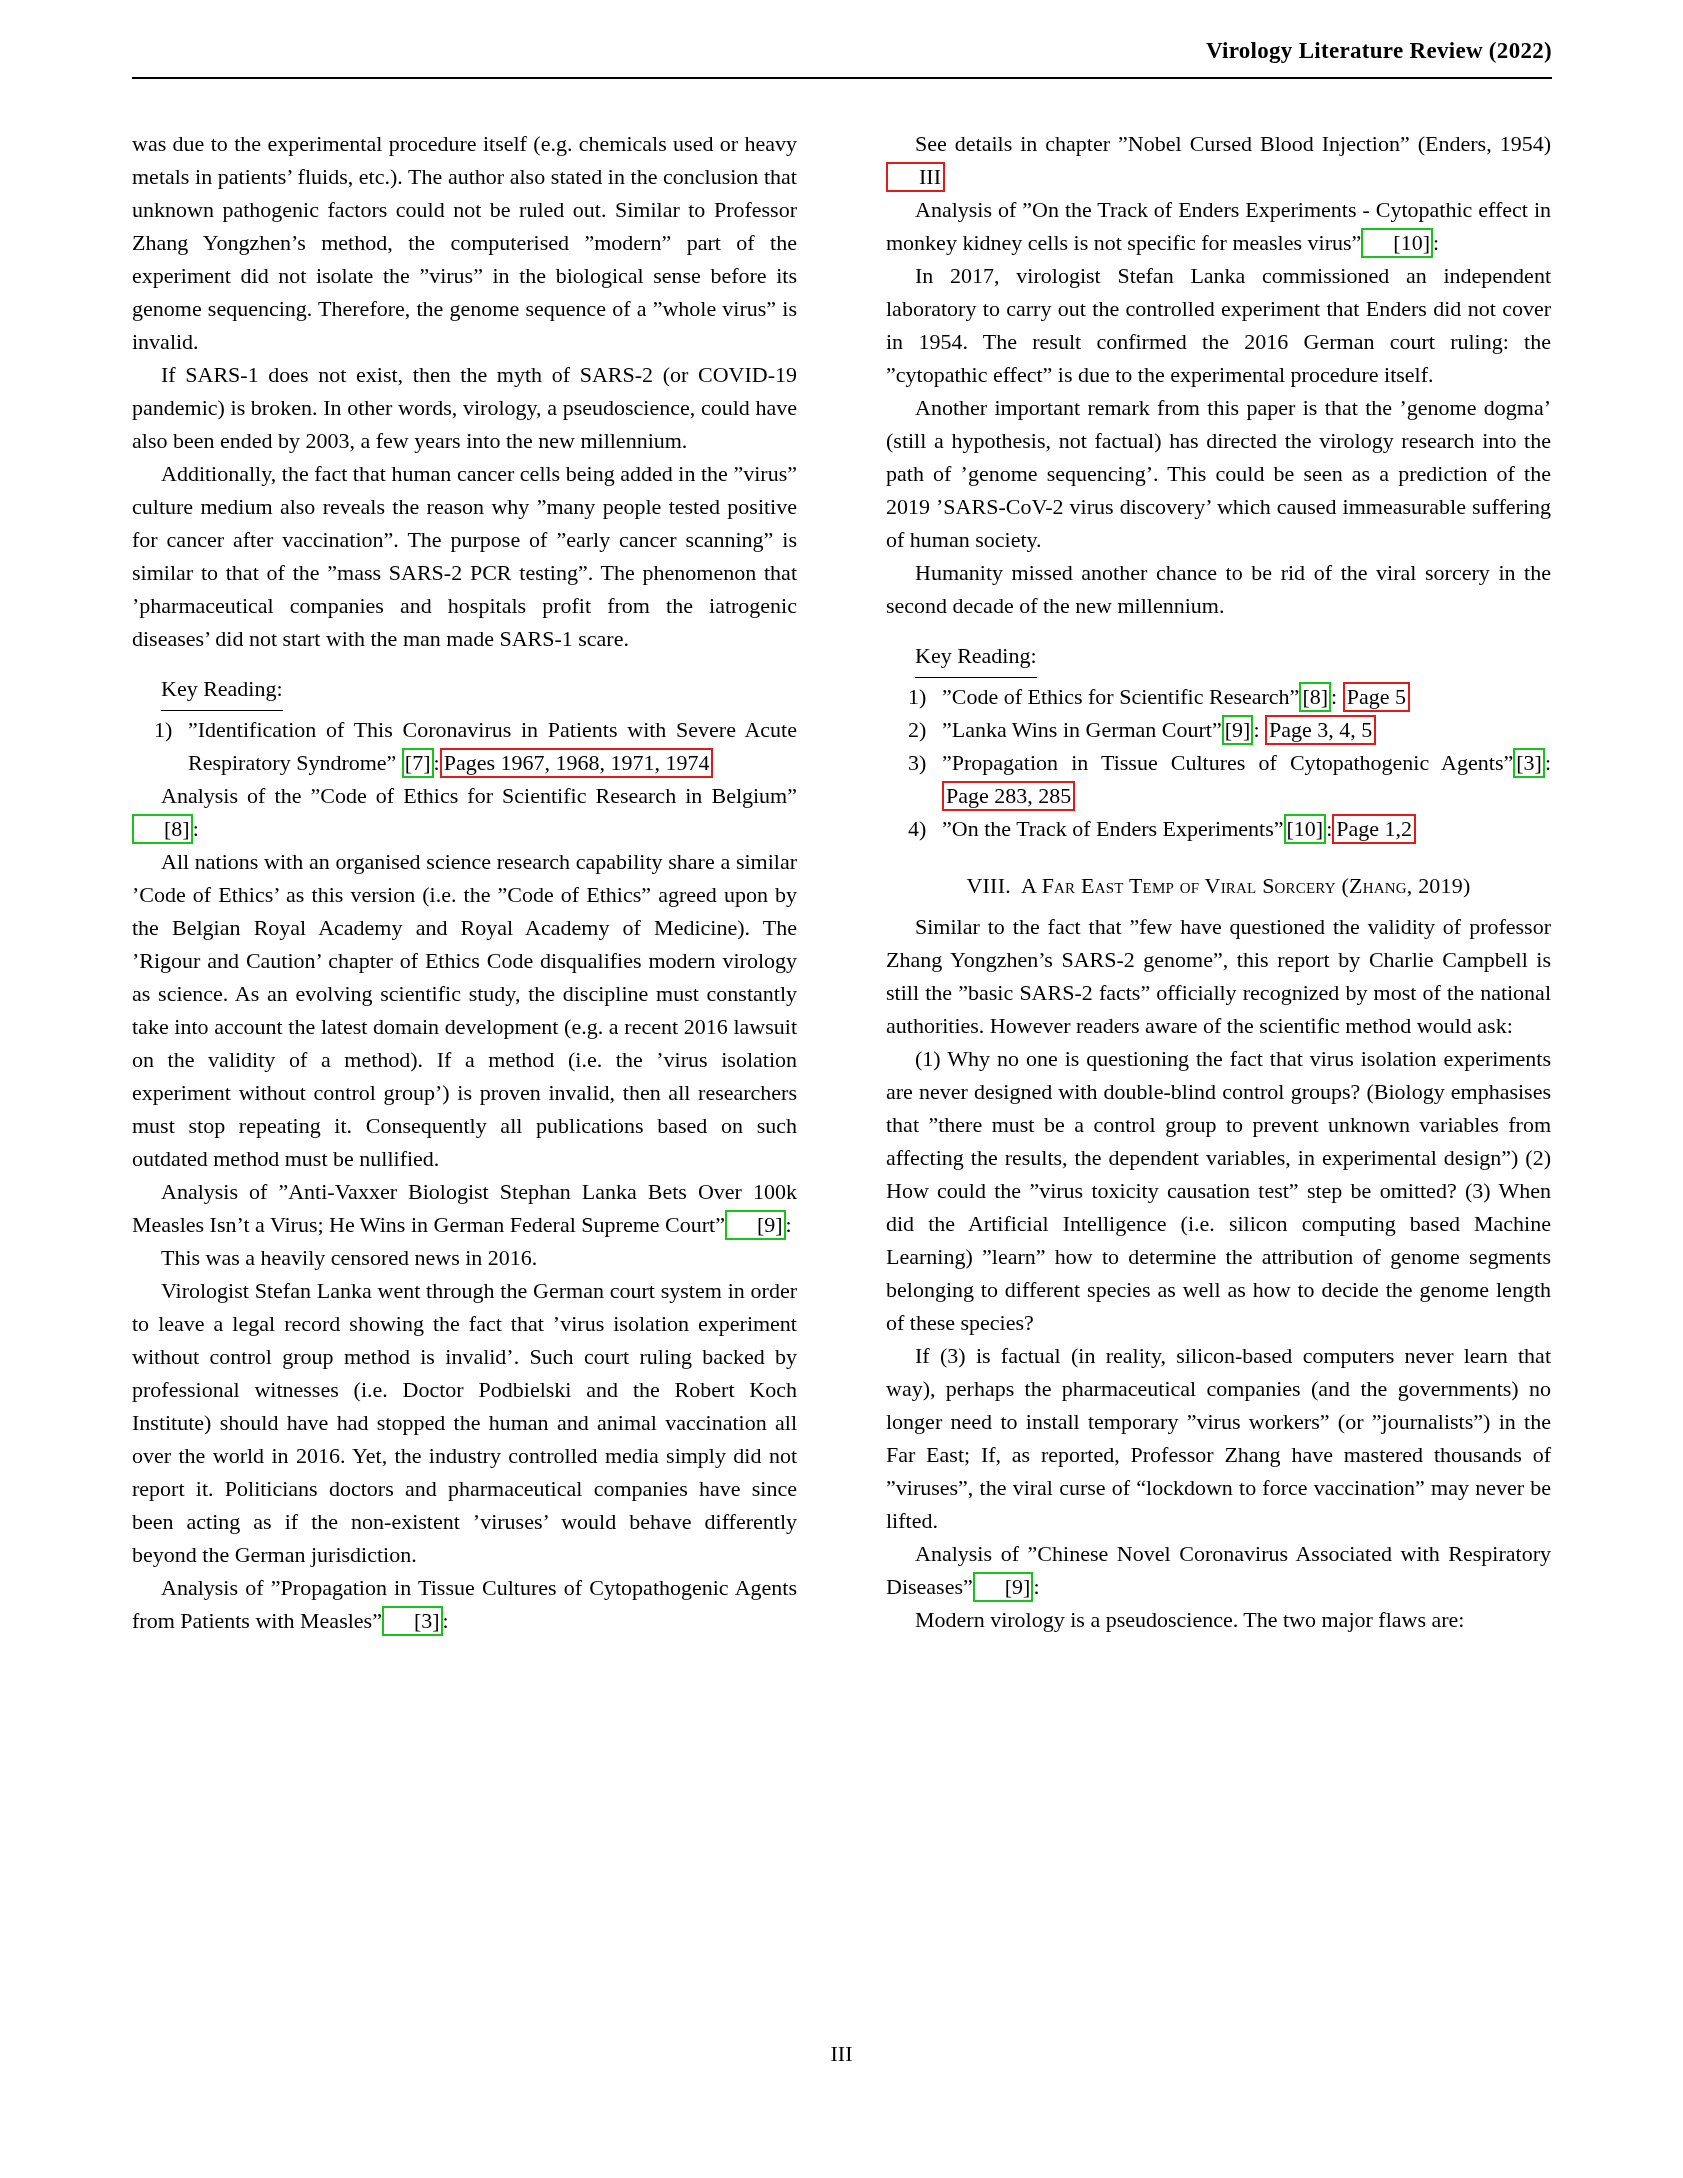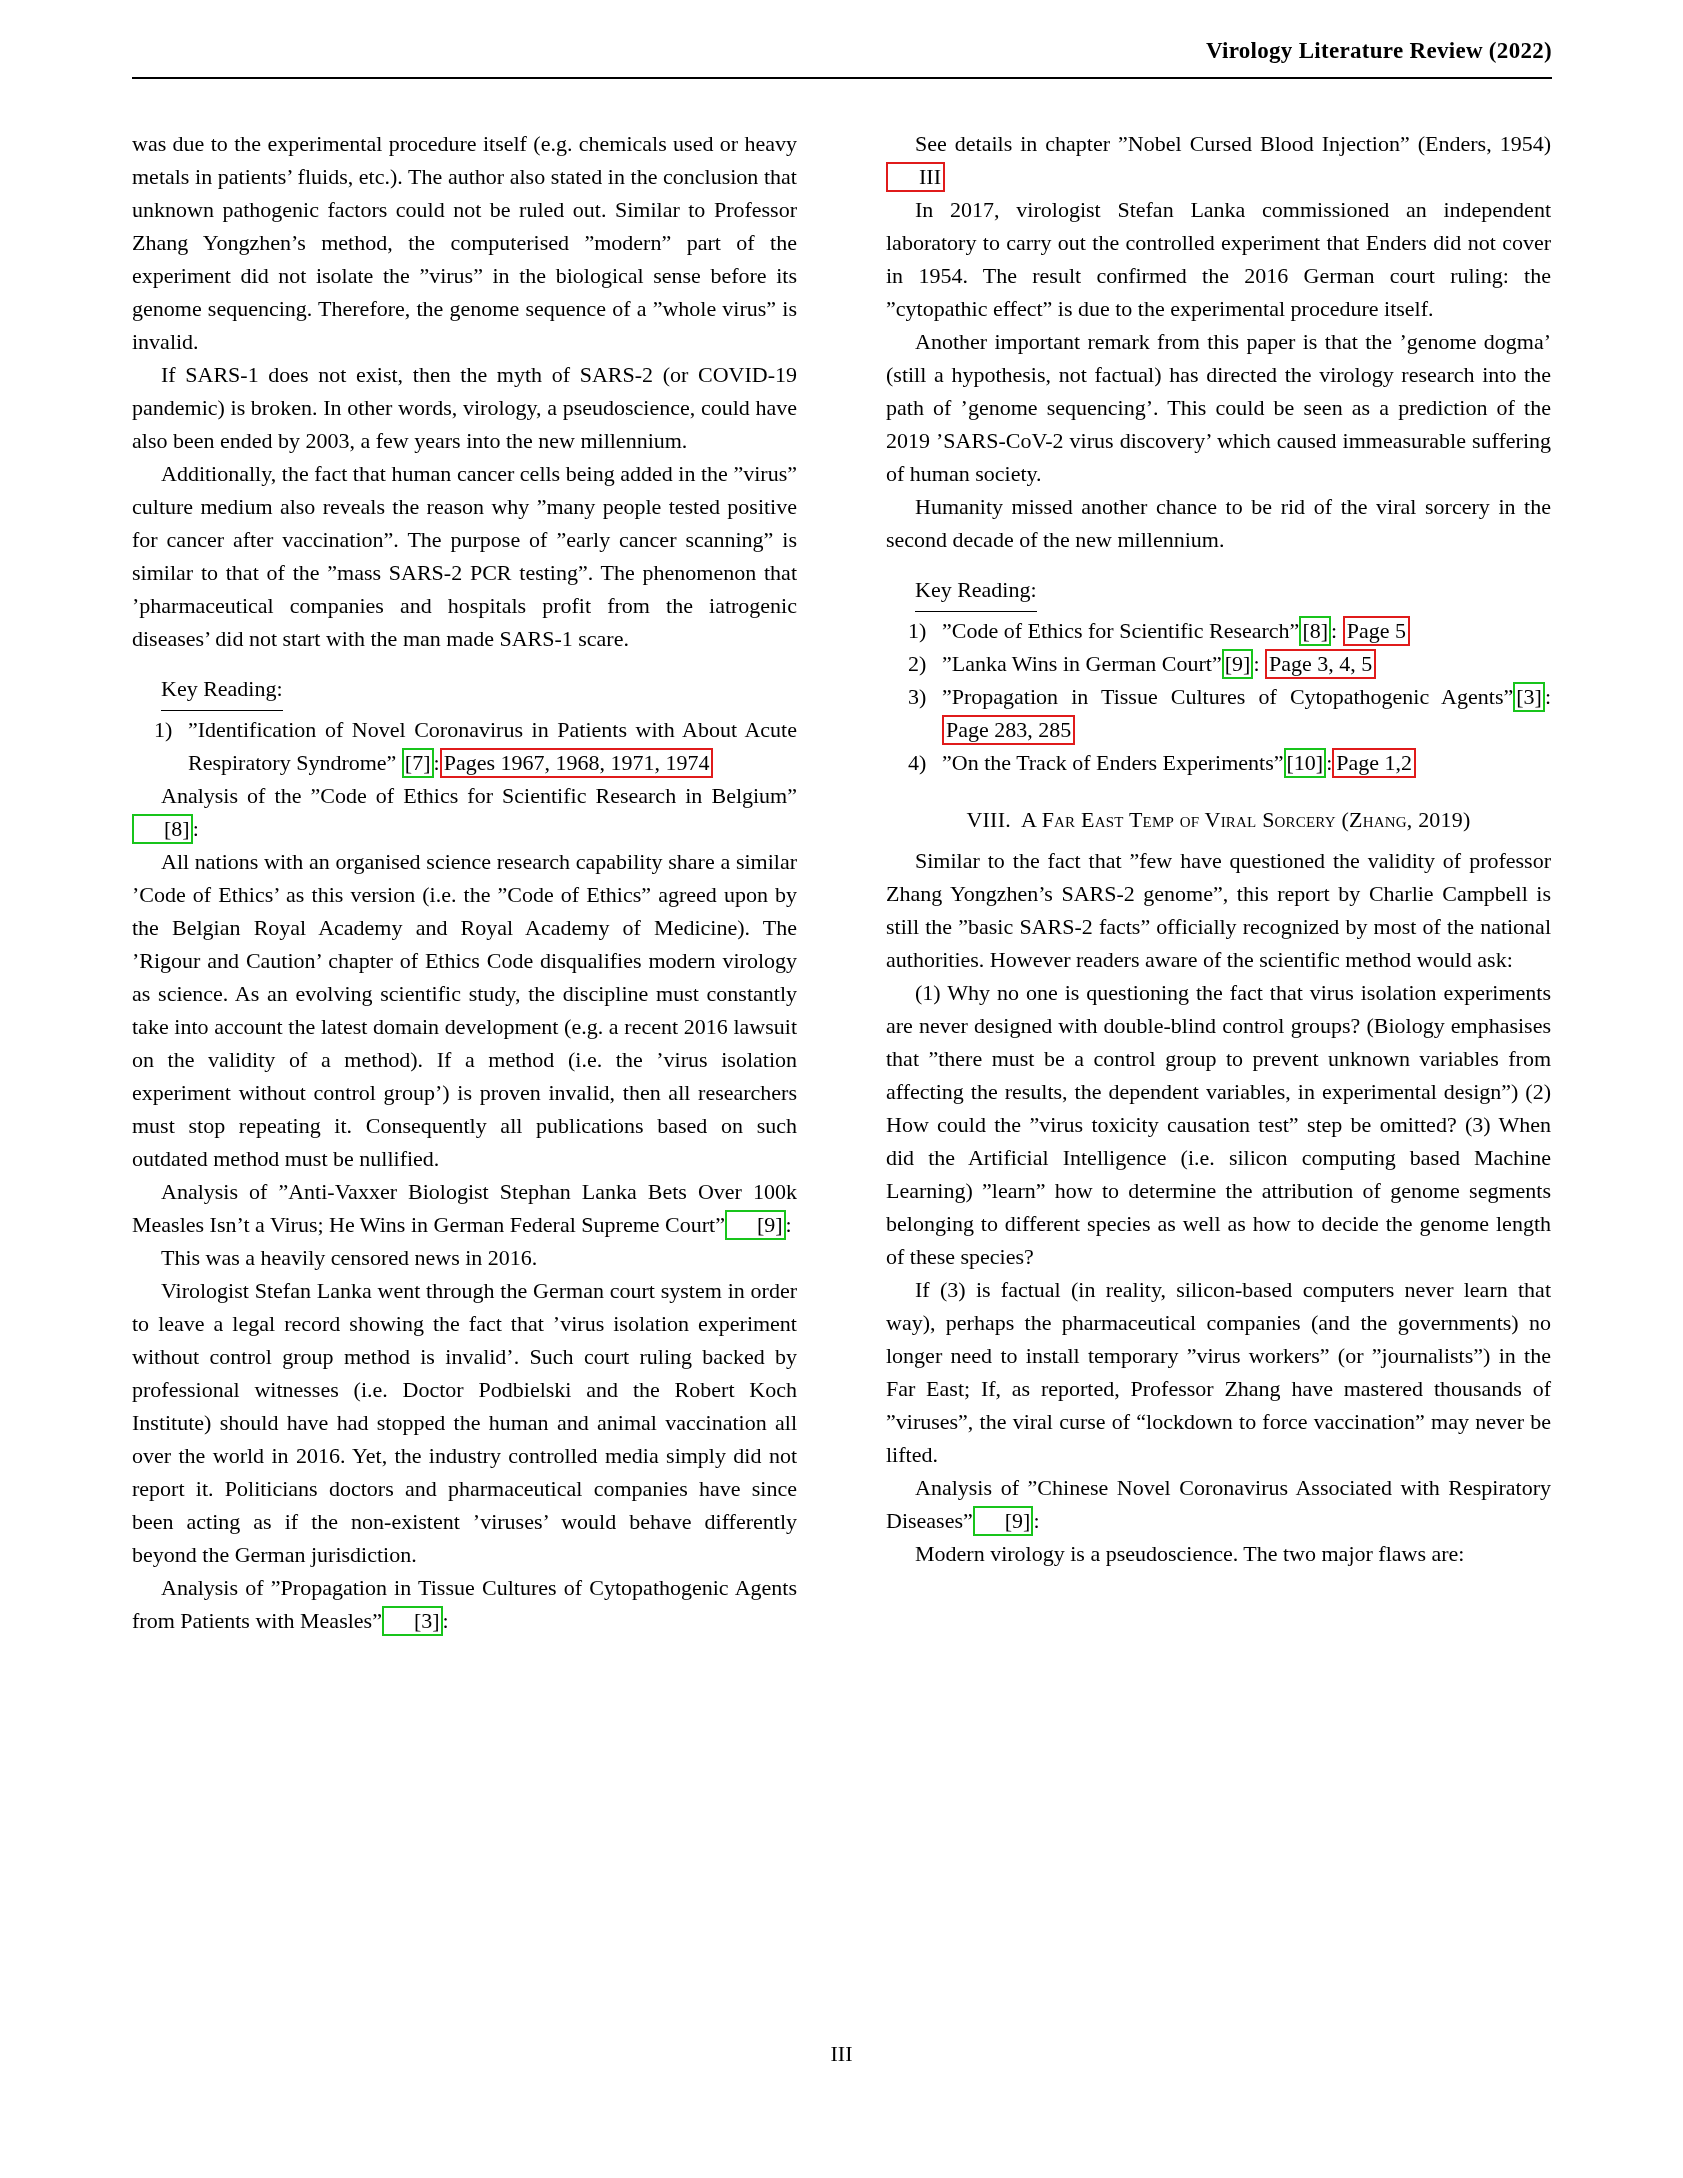--- a/index.html
+++ b/index.html
@@ -150,21 +150,21 @@
     <div class="col col-left">
 
       <p class="noindent">was due to the experimental procedure itself (e.g. chemicals used or heavy metals in patients’ fluids, etc.). The author also stated in the conclusion that unknown pathogenic factors could not be ruled out. Similar to Professor Zhang Yongzhen’s method, the computerised ”modern” part of the experiment did not isolate the ”virus” in the biological sense before its genome sequencing. Therefore, the genome sequence of a ”whole virus” is invalid.</p>
       <p>If SARS-1 does not exist, then the myth of SARS-2 (or COVID-19 pandemic) is broken. In other words, virology, a pseudoscience, could have also been ended by 2003, a few years into the new millennium.</p>
       <p>Additionally, the fact that human cancer cells being added in the ”virus” culture medium also reveals the reason why ”many people tested positive for cancer after vaccination”. The purpose of ”early cancer scanning” is similar to that of the ”mass SARS-2 PCR testing”. The phenomenon that ’pharmaceutical companies and hospitals profit from the iatrogenic diseases’ did not start with the man made SARS-1 scare.</p>
 
       <div class="keyread-wrap">
         <div><span class="keyread-title">Key Reading:</span></div>
         <ol class="keylist">
           <li>
-            <span class="lbl">1)</span><span>”Identification of Novel Coronavirus in Patients with About Acute Respiratory Syndrome”</span>&nbsp;<span class="box-green">[7]</span><span>:</span><span class="box-red">Pages 1967, 1968, 1971, 1974</span>
+            <span class="lbl">1)</span><span>”Identification of This Coronavirus in Patients with Severe Acute Respiratory Syndrome”</span>&nbsp;<span class="box-green">[7]</span><span>:</span><span class="box-red">Pages 1967, 1968, 1971, 1974</span>
           </li>
         </ol>
       </div>
 
 
       <p><span>Analysis of the ”Code of Ethics for Scientific Research in Belgium”</span><span class="box-green">[8]</span><span>:</span></p>
 
       <p>All nations with an organised science research capability share a similar ’Code of Ethics’ as this version (i.e. the ”Code of Ethics” agreed upon by the Belgian Royal Academy and Royal Academy of Medicine). The ’Rigour and Caution’ chapter of Ethics Code disqualifies modern virology as science. As an evolving scientific study, the discipline must constantly take into account the latest domain development (e.g. a recent 2016 lawsuit on the validity of a method). If a method (i.e. the ’virus isolation experiment without control group’) is proven invalid, then all researchers must stop repeating it. Consequently all publications based on such outdated method must be nullified.</p>
 
       <p><span>Analysis of ”Anti-Vaxxer Biologist Stephan Lanka Bets Over 100k Measles Isn’t a Virus; He Wins in German Federal Supreme Court”</span><span class="box-green">[9]</span><span>:</span></p>
@@ -173,20 +173,21 @@
       <p>Virologist Stefan Lanka went through the German court system in order to leave a legal record showing the fact that ’virus isolation experiment without control group method is invalid’. Such court ruling backed by professional witnesses (i.e. Doctor Podbielski and the Robert Koch Institute) should have had stopped the human and animal vaccination all over the world in 2016. Yet, the industry controlled media simply did not report it. Politicians doctors and pharmaceutical companies have since been acting as if the non-existent ’viruses’ would behave differently beyond the German jurisdiction.</p>
 
       <p><span>Analysis of ”Propagation in Tissue Cultures of Cytopathogenic Agents from Patients with Measles”</span><span class="box-green">[3]</span><span>:</span></p>
 
     </div>
 
     <div class="col col-right">
 
       <p><span>See details in chapter ”Nobel Cursed Blood Injection” (Enders, 1954)</span><span class="box-red">III</span></p>
 
+      <p><span>Analysis of ”On the Track of Enders Experiments - Cytopathic effect in monkey kidney cells is not specific for measles virus”</span><span class="box-green">[10]</span><span>:</span></p>
 
       <p>In 2017, virologist Stefan Lanka commissioned an independent laboratory to carry out the controlled experiment that Enders did not cover in 1954. The result confirmed the 2016 German court ruling: the ”cytopathic effect” is due to the experimental procedure itself.</p>
       <p>Another important remark from this paper is that the ’genome dogma’ (still a hypothesis, not factual) has directed the virology research into the path of ’genome sequencing’. This could be seen as a prediction of the 2019 ’SARS-CoV-2 virus discovery’ which caused immeasurable suffering of human society.</p>
       <p>Humanity missed another chance to be rid of the viral sorcery in the second decade of the new millennium.</p>
 
       <div class="keyread-wrap">
         <div><span class="keyread-title">Key Reading:</span></div>
         <ol class="keylist">
 
           <li>

